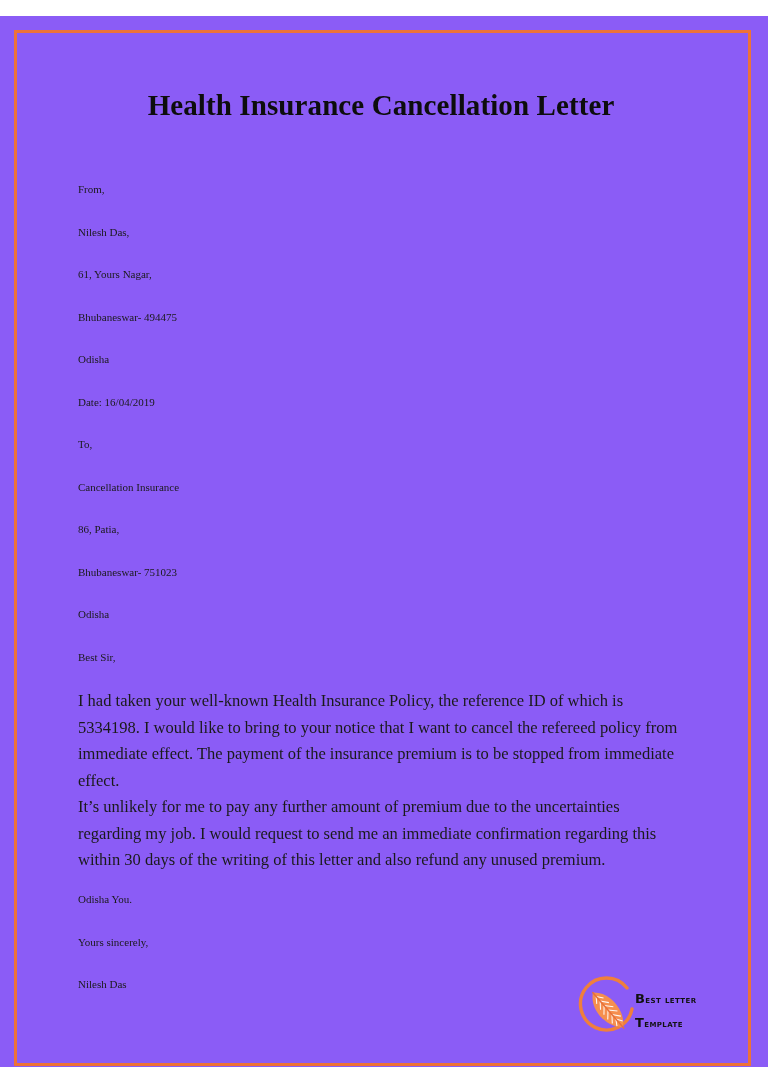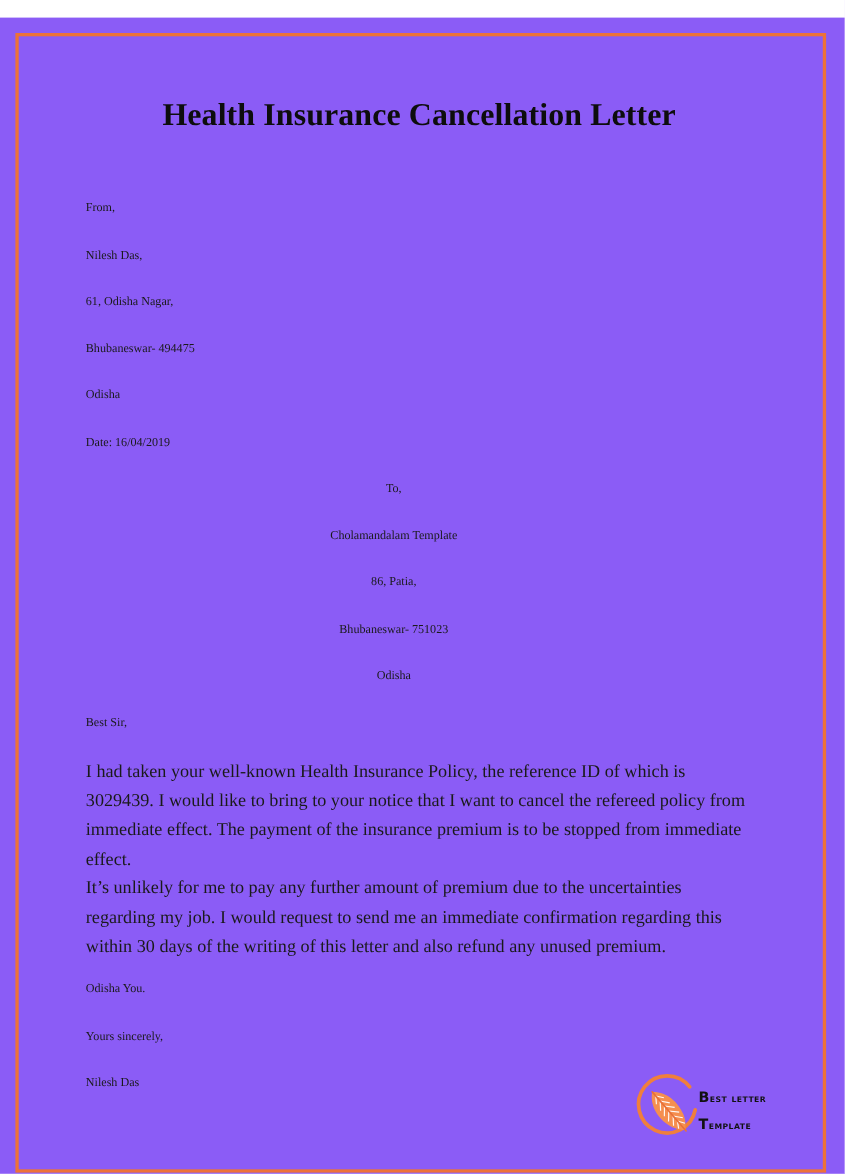--- a/index.html
+++ b/index.html
@@ -67,21 +67,21 @@
 
   .addr-line {
     font-size: 11px;
     color: #1a1a1a;
     line-height: 42.6px;
     height: 42.6px;
     white-space: nowrap;
   }
 
   #sender-block { top: 152px; }
-  #recipient-block { top: 407px; text-align: center; }
+  #recipient-block { top: 407px; }
   #salutation-block { top: 620px; }
 
   .body-para {
     position: absolute;
     left: 0;
     width: 608px;
     font-size: 16.5px;
     color: #1a1a1a;
     line-height: 26.6px;
     text-align: left;
@@ -136,39 +136,39 @@
 
   <div id="frame"></div>
 
   <div id="content">
 
     <div id="doc-title">Health Insurance Cancellation Letter</div>
 
     <div class="addr-block" id="sender-block">
       <div class="addr-line">From,</div>
       <div class="addr-line">Nilesh Das,</div>
-      <div class="addr-line">61, Odisha Nagar,</div>
+      <div class="addr-line">61, Yours Nagar,</div>
       <div class="addr-line">Bhubaneswar- 494475</div>
       <div class="addr-line">Odisha</div>
       <div class="addr-line">Date: 16/04/2019</div>
     </div>
 
     <div class="addr-block" id="recipient-block">
       <div class="addr-line">To,</div>
-      <div class="addr-line">Cholamandalam Template</div>
+      <div class="addr-line">Cancellation Insurance</div>
       <div class="addr-line">86, Patia,</div>
       <div class="addr-line">Bhubaneswar- 751023</div>
       <div class="addr-line">Odisha</div>
     </div>
 
     <div class="addr-block" id="salutation-block">
       <div class="addr-line">Best Sir,</div>
     </div>
 
-    <div class="body-para" id="para-1">I had taken your well-known Health Insurance Policy, the reference ID of which is 3029439. I would like to bring to your notice that I want to cancel the refereed policy from immediate effect. The payment of the insurance premium is to be stopped from immediate effect.</div>
+    <div class="body-para" id="para-1">I had taken your well-known Health Insurance Policy, the reference ID of which is 5334198. I would like to bring to your notice that I want to cancel the refereed policy from immediate effect. The payment of the insurance premium is to be stopped from immediate effect.</div>
 
     <div class="body-para" id="para-2">It’s unlikely for me to pay any further amount of premium due to the uncertainties regarding my job. I would request to send me an immediate confirmation regarding this within 30 days of the writing of this letter and also refund any unused premium.</div>
 
     <div class="addr-block" id="closing-block">
       <div class="addr-line">Odisha You.</div>
       <div class="addr-line">Yours sincerely,</div>
       <div class="addr-line">Nilesh Das</div>
     </div>
 
   </div>

